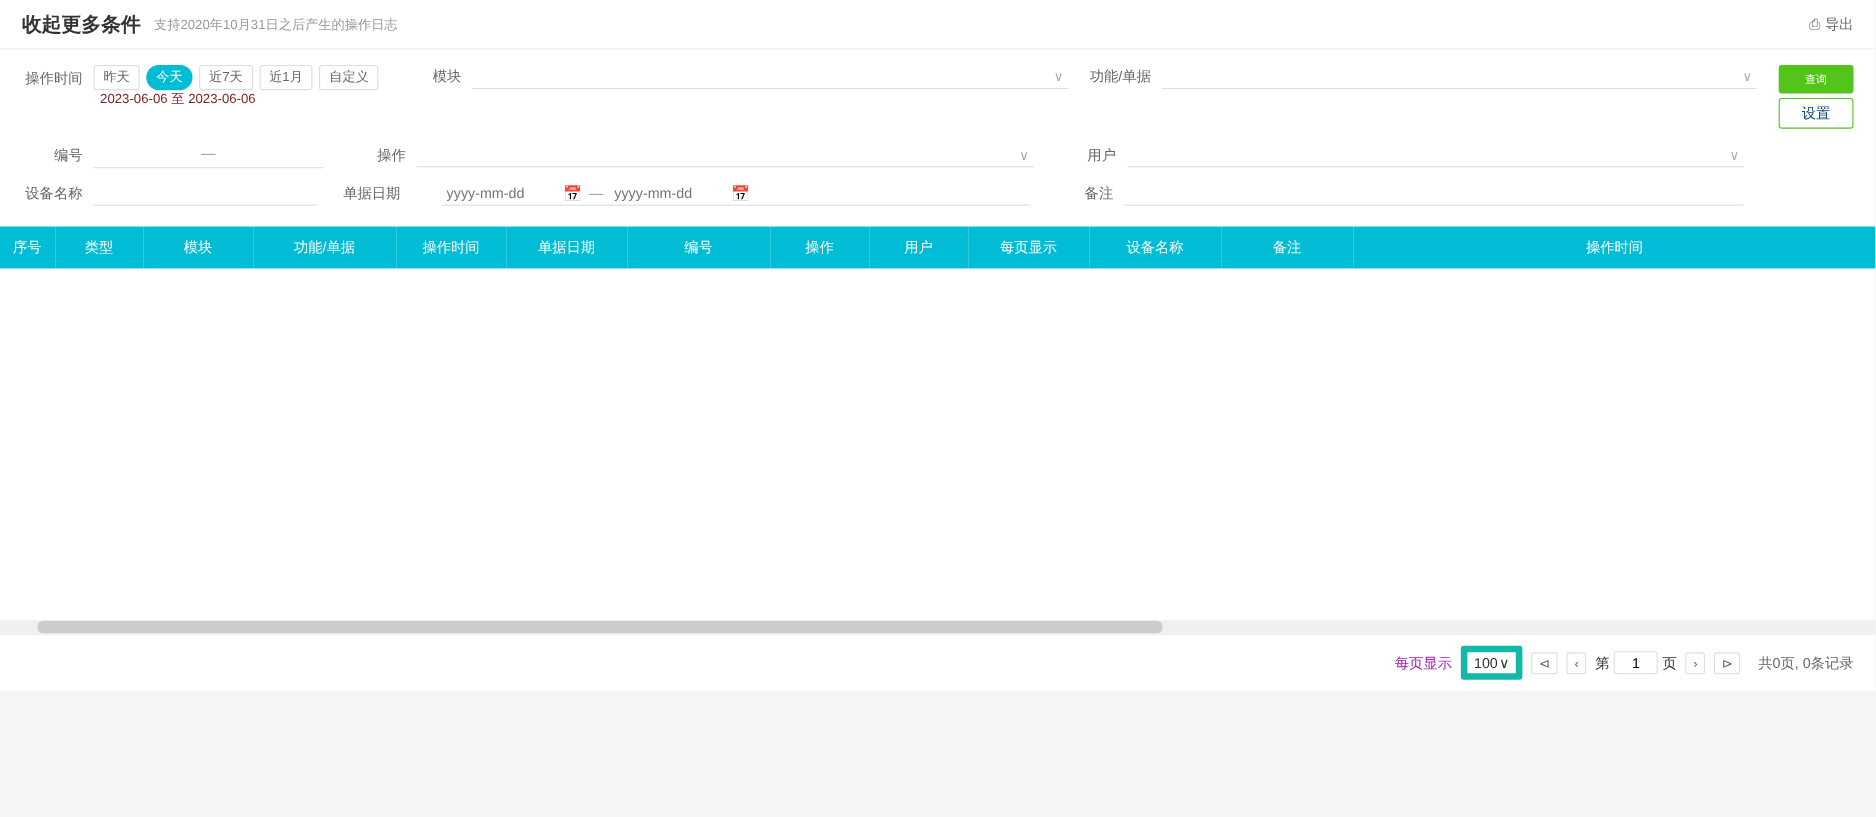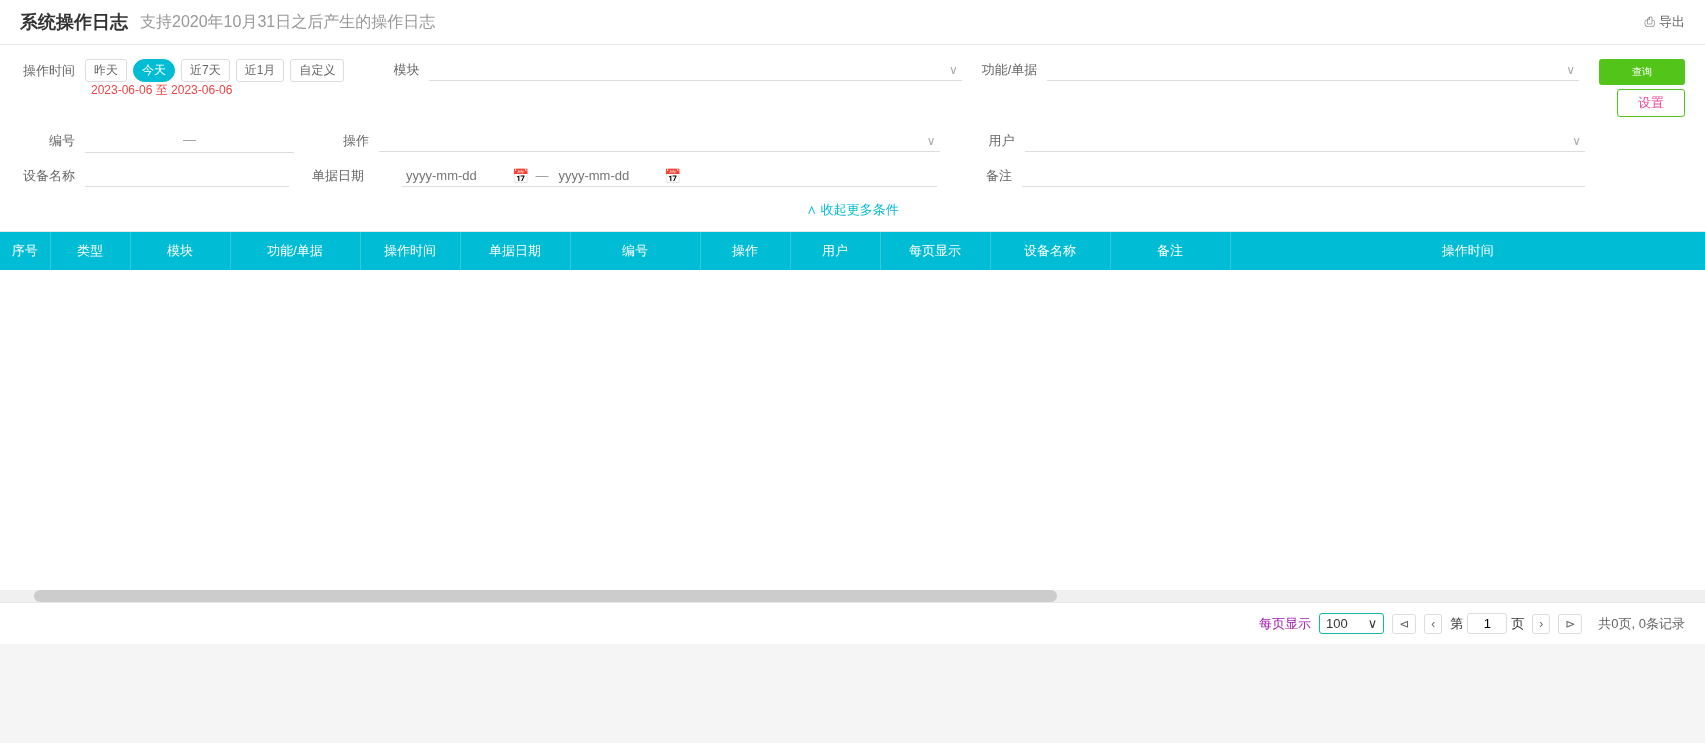--- a/index.html
+++ b/index.html
@@ -12,21 +12,21 @@
       align-items: center;
       border-bottom: 1px solid #e8e8e8;
     }
     .page-title {
       font-size: 18px;
       font-weight: bold;
       color: #333;
       margin-right: 12px;
     }
     .page-subtitle {
-      font-size: 16px;
+      font-size: 12px;
       color: #999;
     }
     .page-export {
       margin-left: auto;
       display: flex;
       align-items: center;
       gap: 4px;
       cursor: pointer;
       color: #666;
       font-size: 13px;
@@ -60,21 +60,21 @@
       color: #666;
     }
     .time-btn.active {
       background: #00bcd4;
       color: #fff;
       border-color: #00bcd4;
       border-radius: 50px;
     }
     .date-range-text {
       font-size: 12px;
-      color: #ef4444;
+      color: #7f1d1d;
       margin-left: 6px;
       text-align: center;
     }
     .filter-input-wrap {
       display: flex;
       align-items: center;
       border-bottom: 1px solid #ddd;
       min-width: 180px;
       flex: 1;
       position: relative;
@@ -110,28 +110,27 @@
       color: #fff;
       border: none;
       border-radius: 3px;
       padding: 6px 20px;
       cursor: pointer;
       font-size: 10px;
       min-width: 60px;
     }
     .btn-setting {
       background: #fff;
-      color: #ec4899;
+      color: #0c4a6e;
       border: 1px solid #52c41a;
       border-radius: 3px;
       padding: 4px 20px;
       cursor: pointer;
       font-size: 13px;
       min-width: 60px;
-      margin-left: 18px;
     }
 
     .collapse-bar {
       text-align: center;
       padding: 6px 0 2px 0;
       cursor: pointer;
       color: #00bcd4;
       font-size: 13px;
     }
 
@@ -176,25 +175,25 @@
       padding: 10px 20px;
       display: flex;
       align-items: center;
       justify-content: flex-end;
       gap: 8px;
       font-size: 13px;
     }
     .per-page-label { color: #a21caf; }
     .per-page-select {
       display: flex;
-      border: 1px solid #14b8a6;
+      border: 6px solid #14b8a6;
       border-radius: 3px;
       padding: 2px 6px;
       cursor: pointer;
-      gap: 20px;
+      gap: 1px;
     }
     .page-nav-btn {
       border: 1px solid #ddd;
       background: #fff;
       border-radius: 3px;
       padding: 2px 6px;
       cursor: pointer;
       color: #666;
       font-size: 12px;
     }
@@ -230,21 +229,21 @@
     .date-icon {
       color: #00bcd4;
       cursor: pointer;
       font-size: 14px;
     }
   </style>
 </head>
 <body>
 
 <div class="page-header">
-  <span class="page-title">系统操作日志</span>
+  <span class="page-title">收起更多条件</span>
   <span class="page-subtitle">支持2020年10月31日之后产生的操作日志</span>
   <div class="page-export">
     <span>⎙</span>
     <span>导出</span>
   </div>
 </div>
 
 <div class="filter-section">
 
   <div style="display:flex; align-items:flex-start; margin-bottom:12px;">
@@ -340,24 +339,20 @@
     <div style="display:flex; align-items:center; flex:1; margin-left:20px;">
       <span class="filter-label">备注</span>
       <div class="filter-input-wrap" style="flex:1;">
         <input type="text" style="">
       </div>
     </div>
 
     <div style="min-width:100px;"></div>
   </div>
 
-  <div class="collapse-bar">
-    <span>∧</span>
-    <span>收起更多条件</span>
-  </div>
 </div>
 
 <div class="table-section">
   <table>
     <thead>
       <tr>
         <th style="width:50px;">序号</th>
         <th style="width:80px;">类型</th>
         <th style="width:100px;">模块</th>
         <th style="width:130px;">功能/单据</th>

